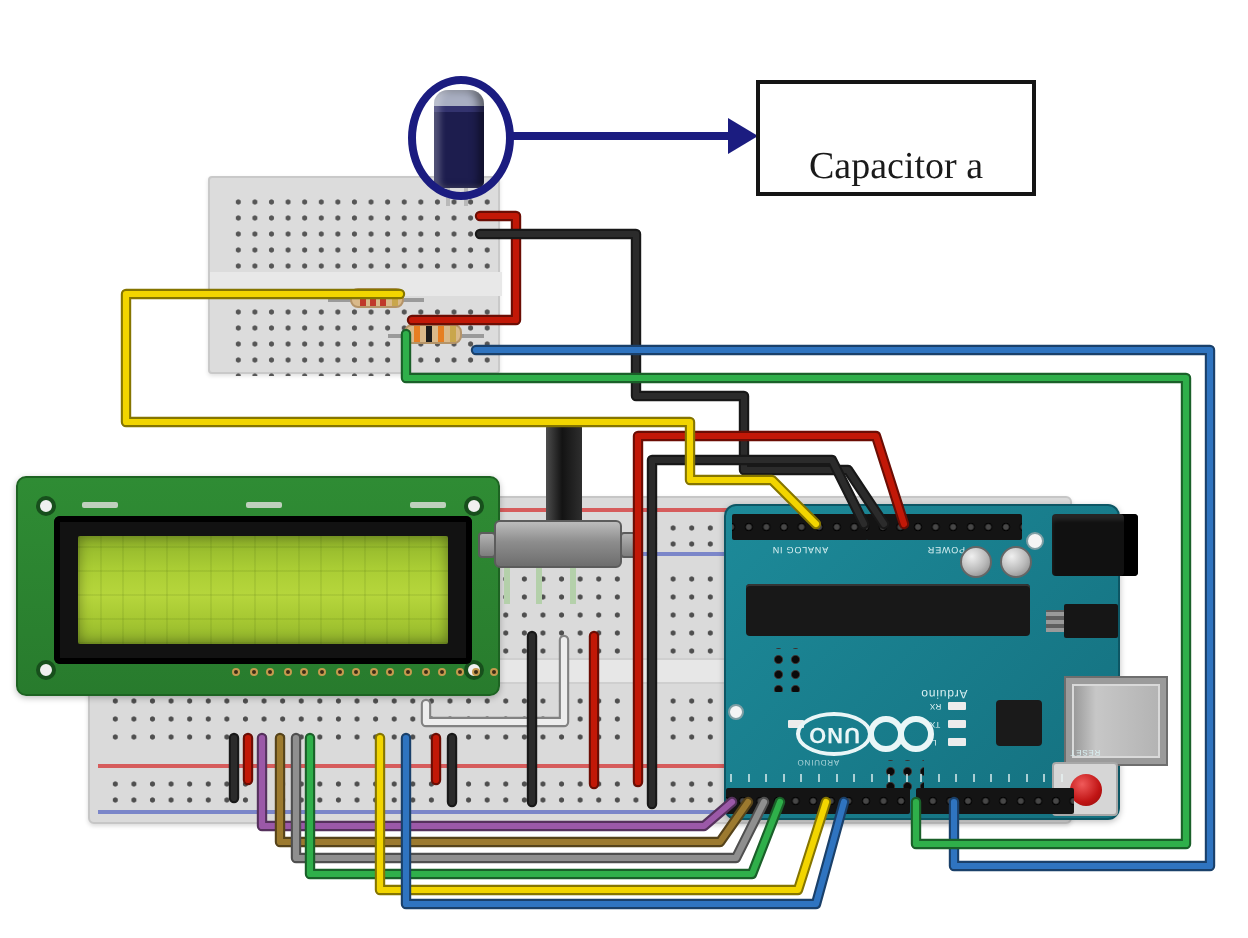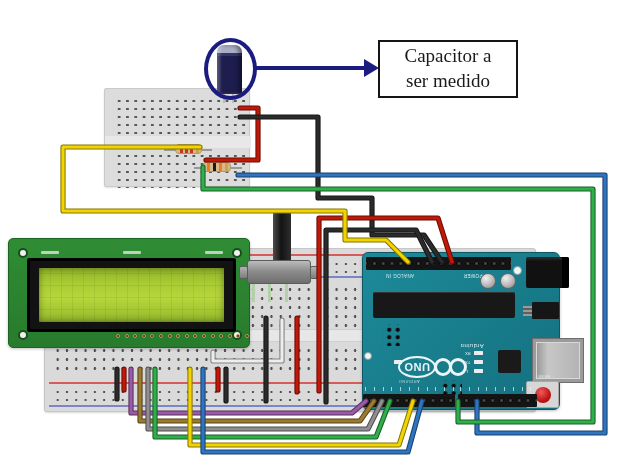--- a/index.html
+++ b/index.html
@@ -144,21 +144,21 @@
 
   
   #wire-layer{left:0;top:0;width:624px;height:469px;pointer-events:none;}
   #ann-circle{left:204px;top:38px;width:53px;height:62px;border:4px solid #1b1c80;border-radius:50%;}
   #ann-line{left:256px;top:66px;width:110px;height:4px;background:#1b1c80;}
   #ann-head{left:364px;top:59px;width:0;height:0;border-left:15px solid #1b1c80;
             border-top:9px solid transparent;border-bottom:9px solid transparent;}
   #ann-box{left:378px;top:40px;width:140px;height:58px;background:#fff;border:2px solid #151515;
       display:flex;flex-direction:column;justify-content:center;align-items:center;
       font-family:"Liberation Serif",serif;font-size:19px;color:#1a1a1a;line-height:1.3;}
-  #ann-box span{position:static;}
+  #ann-box span{position:static;margin-top:30px;}
 </style>
 </head>
 <body>
 
 <div id="scene">
 
   <div id="bb">
     <div id="bb-redline-top" class="rail-line"></div>
     <div id="bb-raildots-top" class="dots"></div>
     <div id="bb-blueline-top" class="rail-line"></div>
@@ -316,16 +316,15 @@
       <polyline points="190,369 190,445 399,445 413,401" fill="none" stroke="#f2d500" stroke-width="3.1" stroke-linecap="round" stroke-linejoin="round"></polyline>
       <polyline points="203,369 203,452 408,452 422,401" fill="none" stroke="rgb(26,64,106)" stroke-width="5.2" stroke-linecap="round" stroke-linejoin="round"></polyline>
       <polyline points="203,369 203,452 408,452 422,401" fill="none" stroke="#2f74c0" stroke-width="3.1" stroke-linecap="round" stroke-linejoin="round"></polyline>
     </svg>
 
   <div id="ann-circle"></div>
   <div id="ann-line"></div>
   <div id="ann-head"></div>
   <div id="ann-box">
     <span>Capacitor a</span>
-    <span>ser medido</span>
   </div>
 
 </div>
 
 </body></html>

